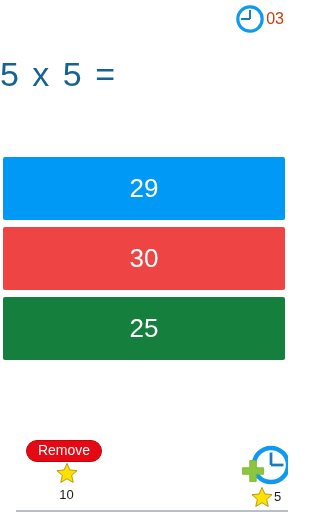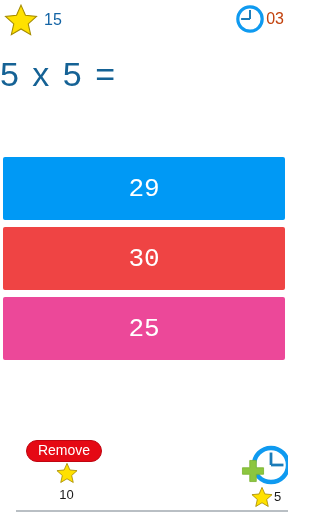--- a/index.html
+++ b/index.html
@@ -88,21 +88,21 @@
     width: 282px;
   }
   .answer-btn {
     width: 282px;
     height: 63px;
     margin-bottom: 7px;
     border: none;
     border-radius: 2px;
     color: #ffffff;
     font-size: 26px;
-    font-family: Liberation Mono, monospace;
+    font-family: Liberation Sans, sans-serif;
     display: flex;
     align-items: center;
     justify-content: center;
     cursor: pointer;
     padding: 14px;
     box-sizing: border-box;
   }
 
   
   .bottombar {
@@ -212,28 +212,20 @@
     margin-left: 1px;
   }
 </style>
 </head>
 <body>
 
 <div class="screen">
 
   <div class="topbar">
 
-    <div class="top-stars">
-      <span class="star-glyph">
-        <svg viewBox="0 0 32 32" width="34" height="34" xmlns="http://www.w3.org/2000/svg">
-          <polygon points="16,2 20.2,11.6 30.6,12.6 22.8,19.6 25.1,29.8 16,24.4 6.9,29.8 9.2,19.6 1.4,12.6 11.8,11.6" fill="#ffe100" stroke="#a58b00" stroke-width="1"></polygon>
-        </svg>
-      </span>
-      <span class="top-star-count">15</span>
-    </div>
 
     <div class="top-timer">
       <span class="clock-glyph">
         <svg viewBox="0 0 32 32" width="30" height="30" xmlns="http://www.w3.org/2000/svg">
           <circle cx="16" cy="16" r="13" fill="#ffffff" stroke="#0f9af0" stroke-width="3.4"></circle>
           <line x1="16" y1="16" x2="16" y2="6.5" stroke="#1a7bb8" stroke-width="2.1" stroke-linecap="butt"></line>
           <line x1="16" y1="16" x2="6.5" y2="16" stroke="#1a7bb8" stroke-width="2.1" stroke-linecap="butt"></line>
         </svg>
       </span>
       <span class="top-timer-count">03</span>
@@ -243,21 +235,21 @@
 
   <div class="question">5 x 5 =</div>
 
   <div class="answers">
     <button class="answer-btn" style="background: rgb(0, 153, 245);">
       <span>29</span>
     </button>
     <button class="answer-btn" style="background: #ef4444;">
       <span>30</span>
     </button>
-    <button class="answer-btn" style="background: #ec4899;">
+    <button class="answer-btn" style="background: #15803d;">
       <span>25</span>
     </button>
   </div>
 
   <div class="bottombar">
 
     <div class="remove-group">
       <span class="remove-button" style="background: rgb(229, 9, 20);">Remove</span>
       <div class="cost-row">
         <span class="star-glyph">

